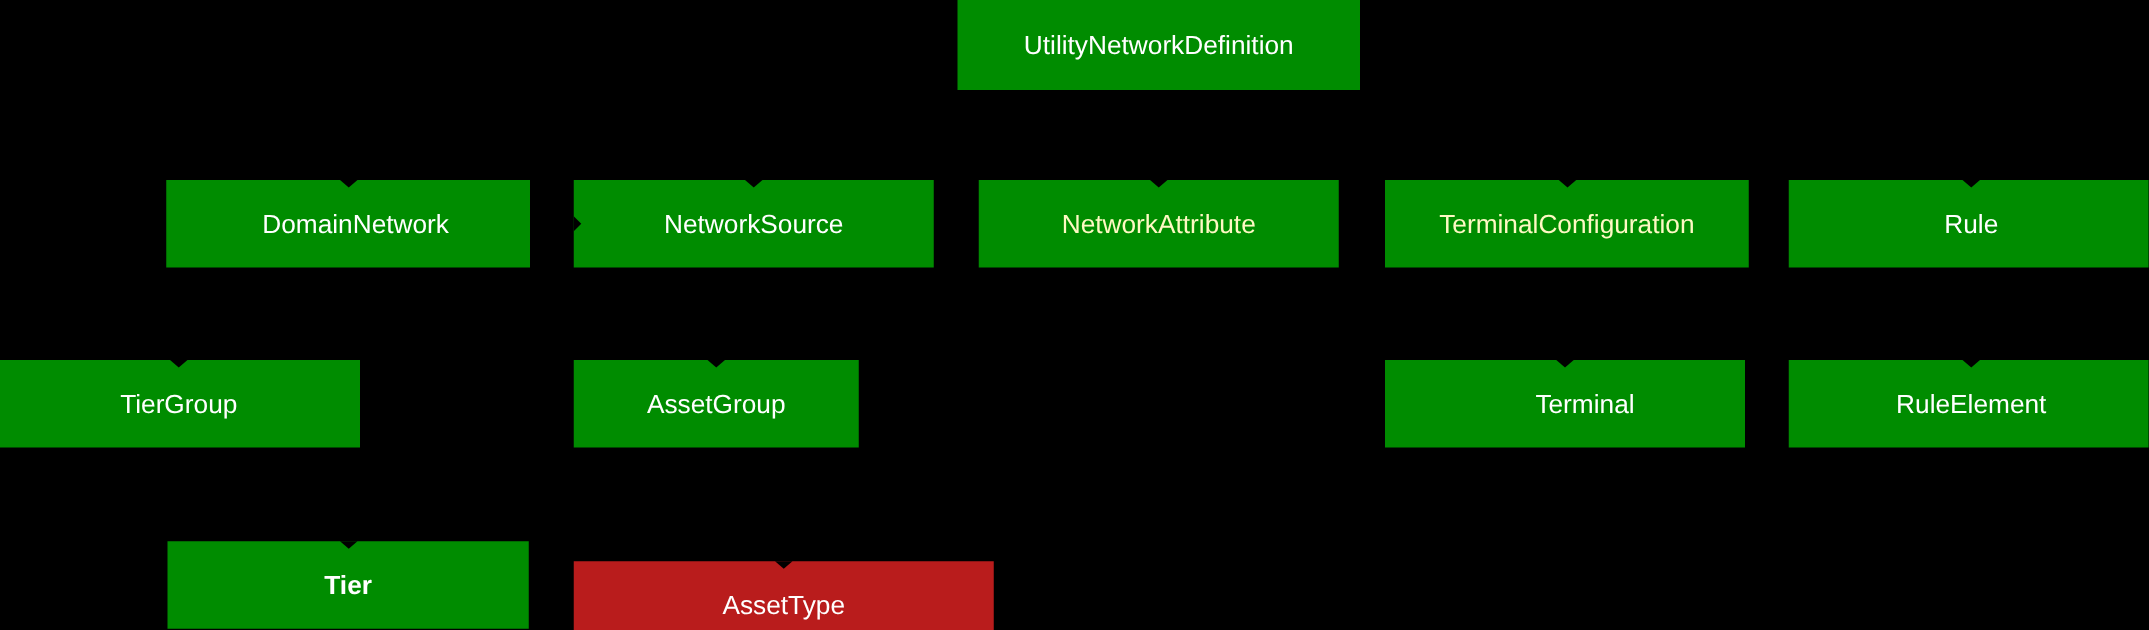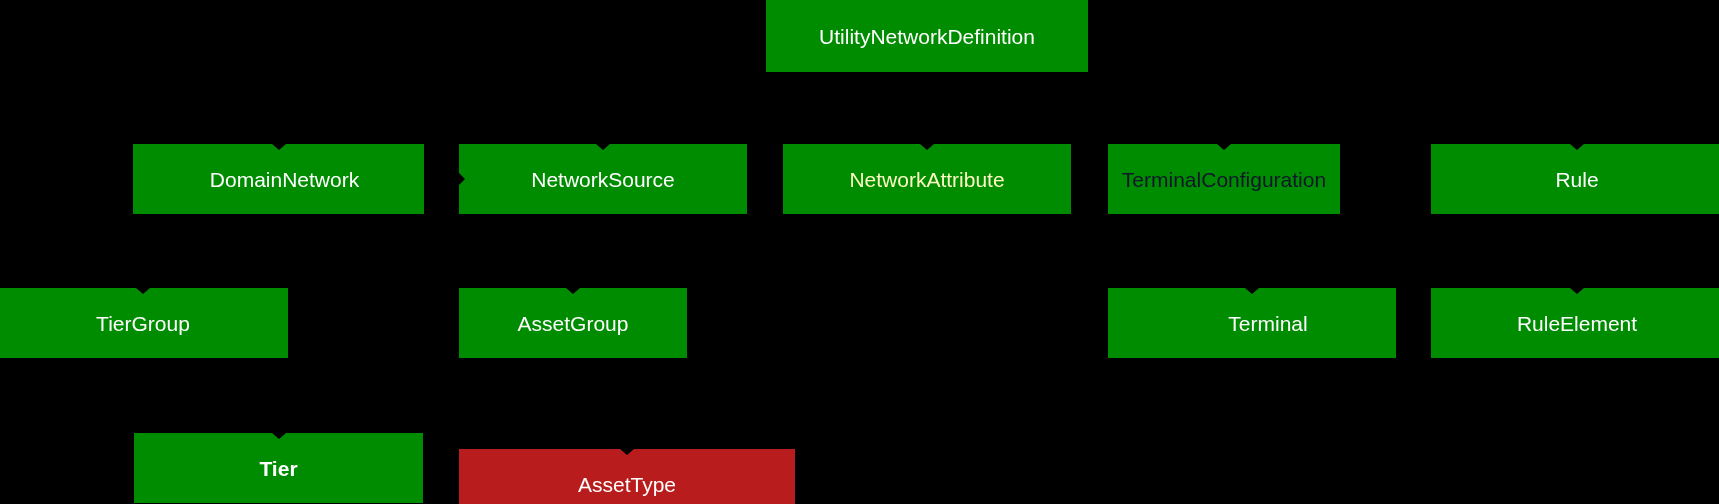--- a/index.html
+++ b/index.html
@@ -68,21 +68,21 @@
     </div>
     <div class="node" style="left: 459px; top: 144px; width: 288px; height: 70px; background: rgb(0, 140, 0); color: rgb(255, 255, 255);">
       <span class="label">NetworkSource</span>
       <span class="notch-top" style="border-top-color: rgb(0, 0, 0);"></span>
       <span class="notch-left" style="border-left-color: rgb(0, 0, 0);"></span>
     </div>
     <div class="node" style="left: 783px; top: 144px; width: 288px; height: 70px; background: rgb(0, 140, 0); color: #fef9c3;">
       <span class="label">NetworkAttribute</span>
       <span class="notch-top" style="border-top-color: rgb(0, 0, 0);"></span>
     </div>
-    <div class="node" style="left: 1108px; top: 144px; width: 232px; height: 70px; background: rgb(0, 140, 0); color: #0f172a;">
+    <div class="node" style="left: 1108px; top: 144px; width: 291px; height: 70px; background: rgb(0, 140, 0); color: #fef9c3;">
       <span class="label">TerminalConfiguration</span>
       <span class="notch-top" style="border-top-color: rgb(0, 0, 0);"></span>
     </div>
     <div class="node" style="left: 1431px; top: 144px; width: 292px; height: 70px; background: rgb(0, 140, 0); color: rgb(255, 255, 255);">
       <span class="label">Rule</span>
       <span class="notch-top" style="border-top-color: rgb(0, 0, 0);"></span>
     </div>
     <div class="node" style="left: -2px; top: 288px; width: 290px; height: 70px; background: rgb(0, 140, 0); color: rgb(255, 255, 255);">
       <span class="label">TierGroup</span>
       <span class="notch-top" style="border-top-color: rgb(0, 0, 0);"></span>

